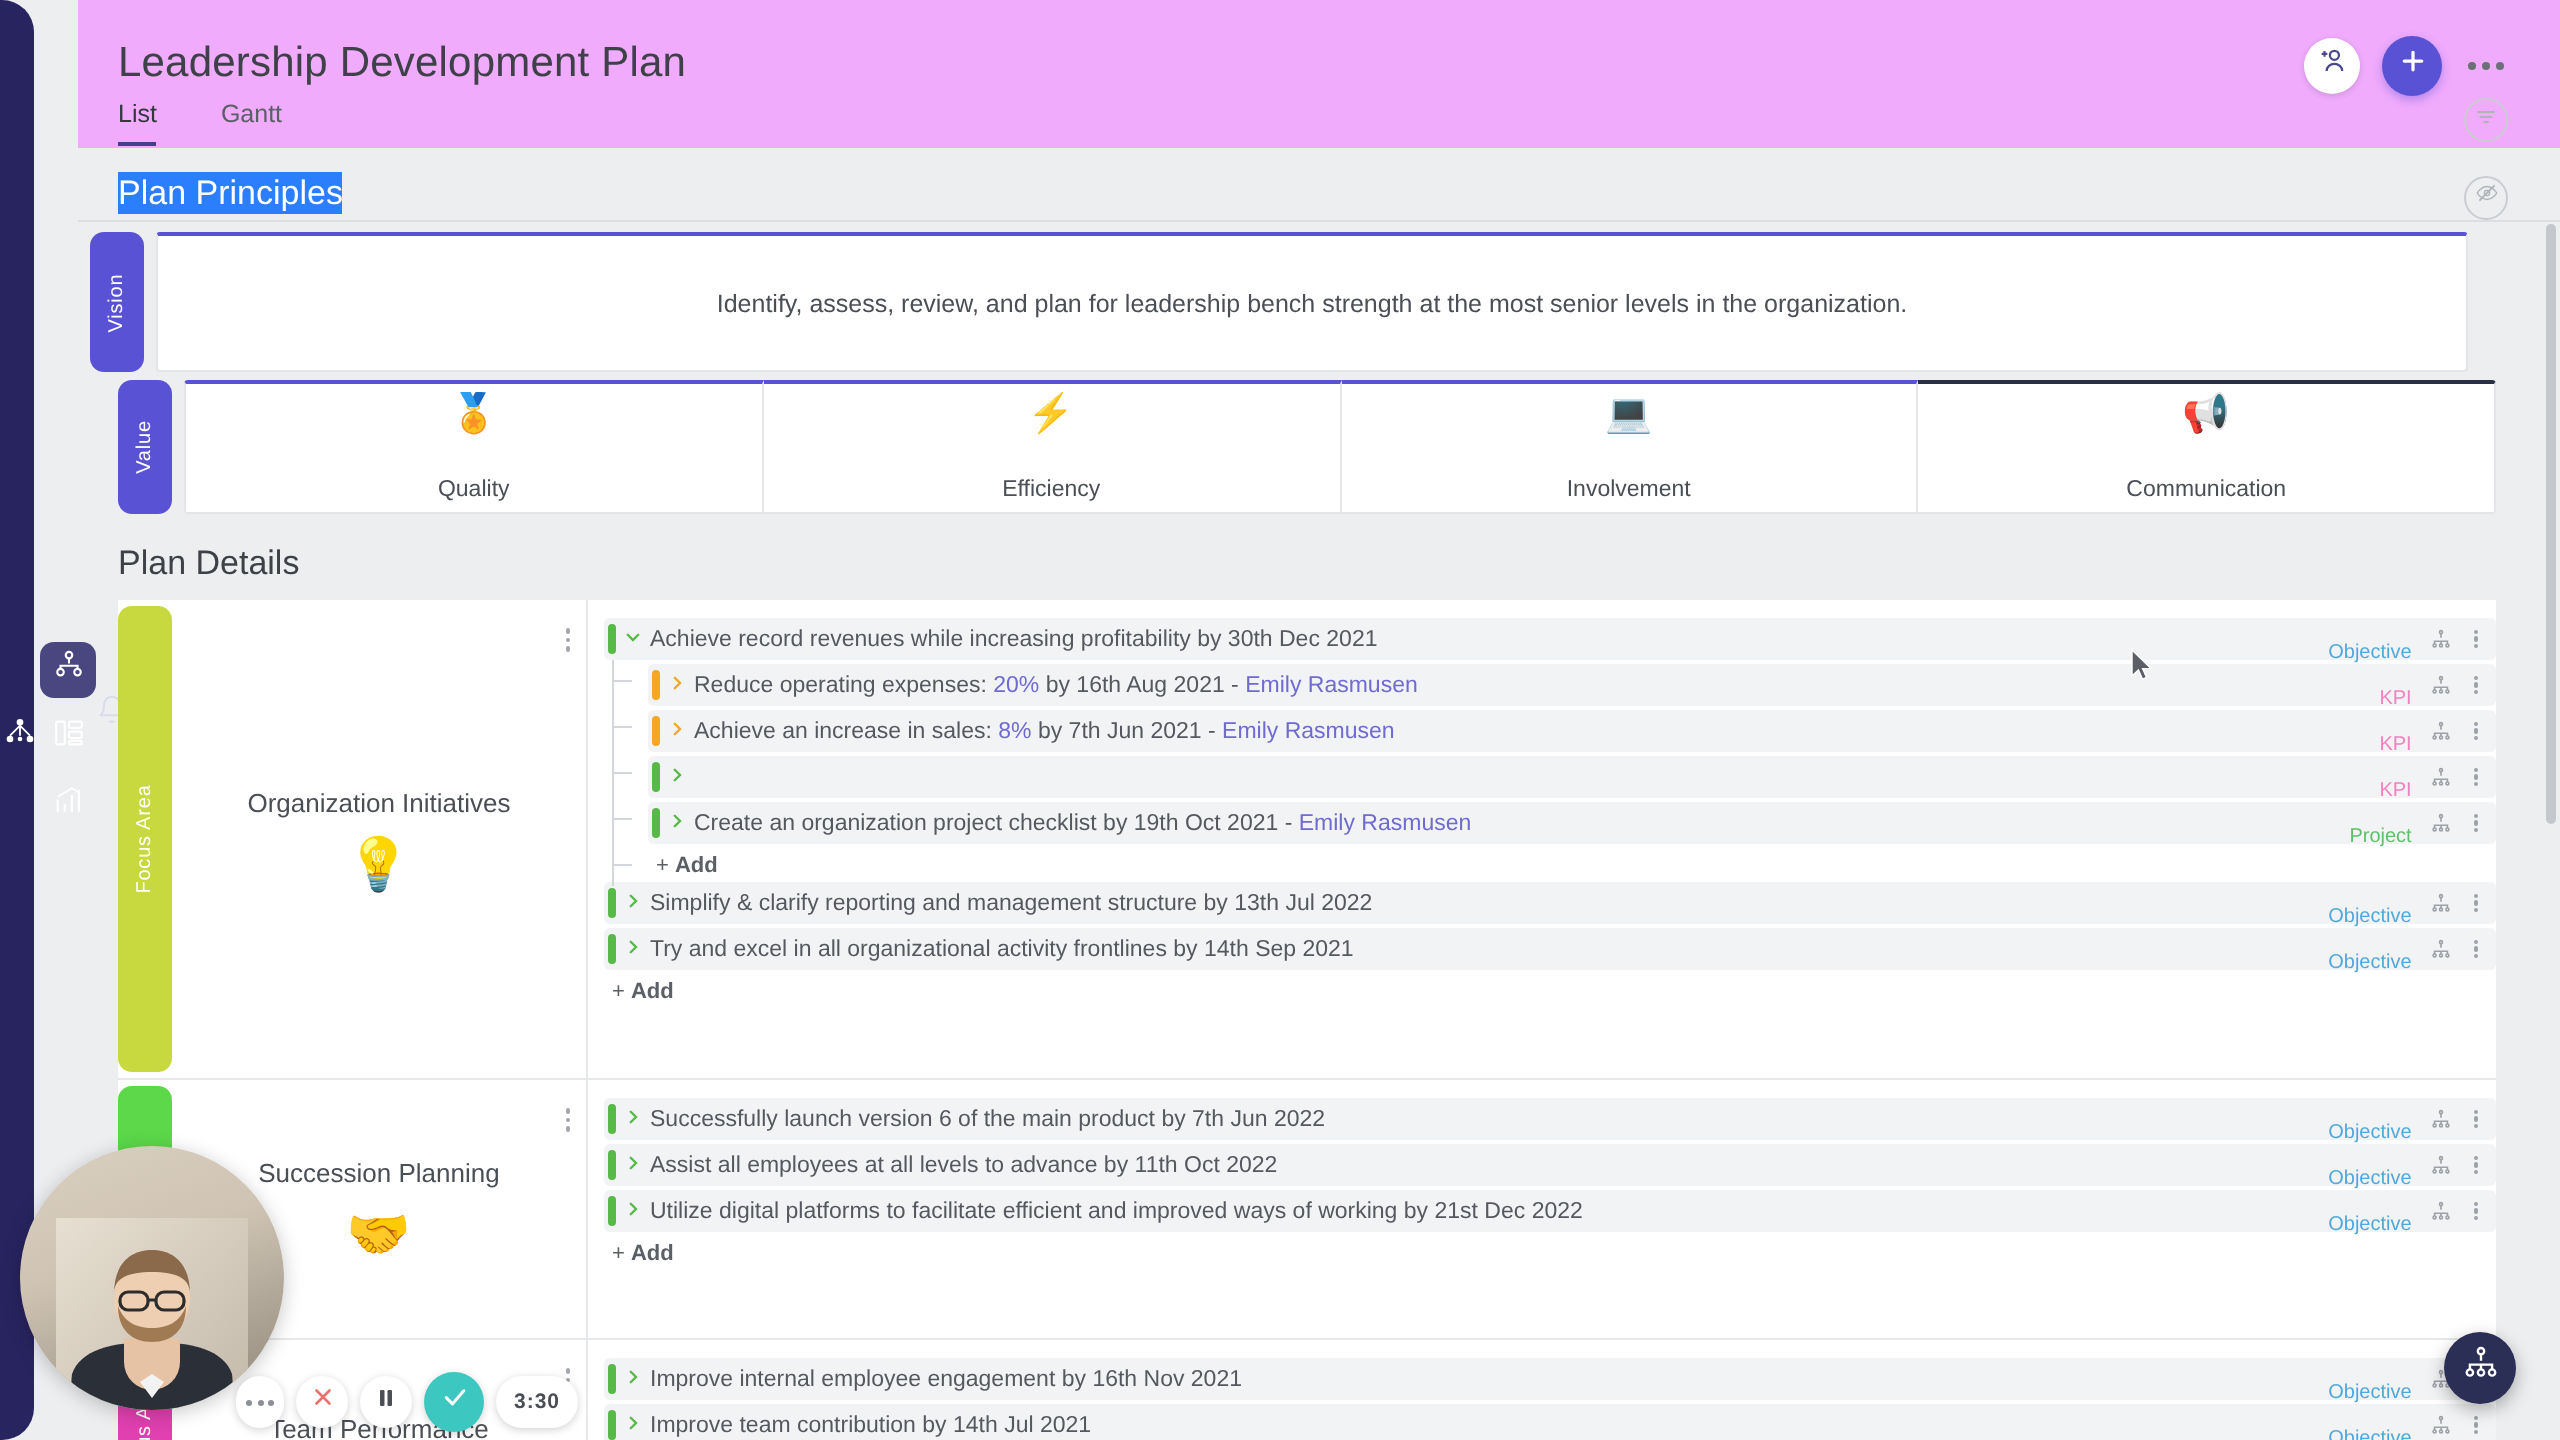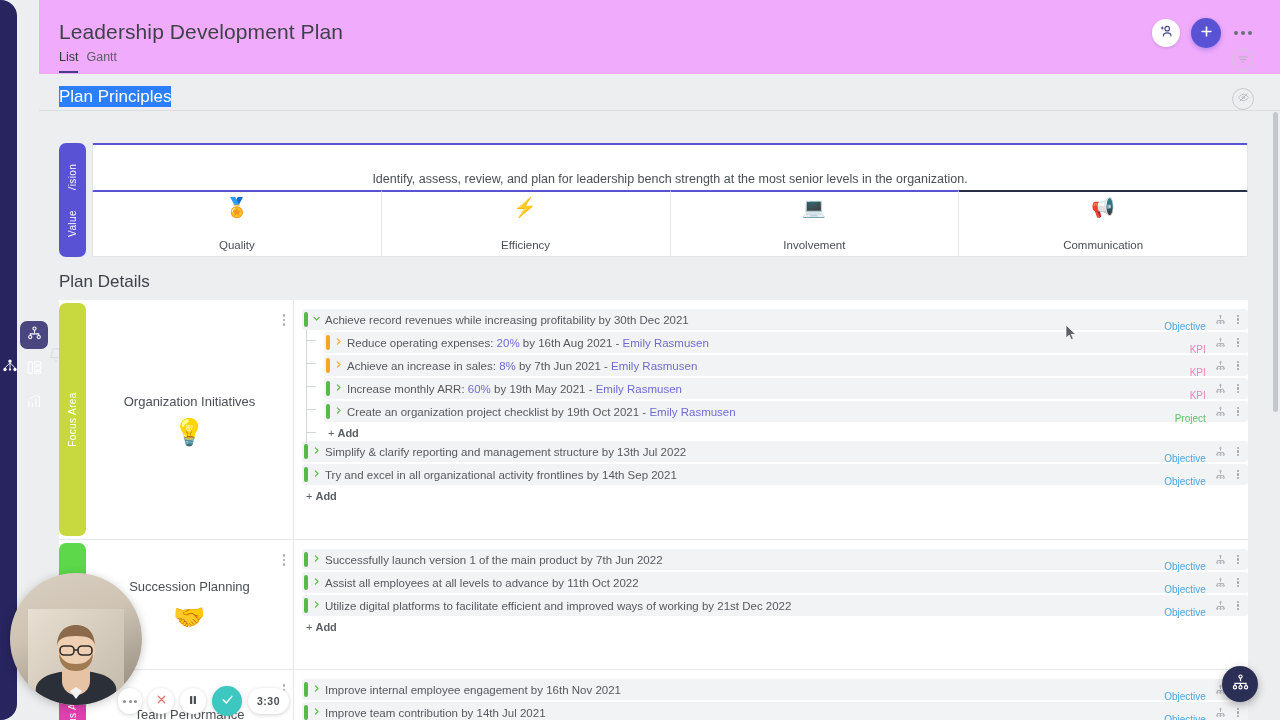--- a/index.html
+++ b/index.html
@@ -45,21 +45,21 @@
     letter-spacing: .3px;
   }
 
   
   #header { position: absolute; left: 39px; top: 0; right: 0; height: 74px; background: #f0abfc; }
   #page-title {
     position: absolute; left: 20px; top: 20px;
     font-size: 21px; color: #3e4248; font-weight: 400;
     letter-spacing: .1px;
   }
-  #tabs { position: absolute; left: 20px; top: 50px; display: flex; gap: 8px; }
+  #tabs { position: absolute; left: 20px; top: 50px; display: flex; gap: 32px; }
   #tabs .tab {
     font-size: 12.5px; color: #5b5f66; padding-bottom: 7px; cursor: pointer;
     border-bottom: 2.5px solid transparent;
   }
   #tabs .tab.active { border-bottom-color: #44408f; color: #34383e; }
 
   .hdr-icons { position: absolute; right: 26px; top: 18px; display: flex; align-items: center; gap: 11px; }
   .circ-btn {
     width: 28px; height: 28px; border-radius: 50%;
     display:flex; align-items:center; justify-content:center; cursor:pointer;
@@ -83,21 +83,21 @@
     position: absolute; left: 39px; top: 74px; right: 0; height: 37px;
     border-bottom: 1px solid #dcdee1;
   }
   #principles-title {
     position: absolute; left: 20px; top: 12px;
     font-size: 17px; color: #fff; background: #2b7fff;
     line-height: 1.25;
   }
 
   
-  #vision-row { position: absolute; left: 59px; top: 116px; width: 1189px; height: 70px; margin-top: 27px; }
+  #vision-row { position: absolute; left: 45px; top: 116px; width: 1189px; height: 70px; }
   .vtab {
     position: absolute; left: 0; top: 0; width: 27px; height: 100%;
     background: #5a52d5; border-radius: 7px;
     color: #fff; font-size: 10px;
     display: flex; align-items: center; justify-content: center;
   }
   .vtab span { transform: rotate(-90deg); white-space: nowrap; letter-spacing: .4px;}
   .vpanel {
     position: absolute; left: 33px; top: 0; right: 0; height: 100%;
     background: #fff; border: 1px solid #e3e5e8; border-top: 2px solid #5a52d5;
@@ -458,21 +458,20 @@
                 <i></i>
                 <i></i>
               </span>
             </div>
           </div>
           <div class="task-row sub">
             <span class="bar green"></span>
             <span class="caret"><svg width="9" height="9" viewBox="0 0 24 24" fill="none" stroke="#57b947" stroke-width="3.2" stroke-linecap="round">
                 <path d="M9 5l7 7-7 7"></path>
               </svg></span>
-            <span class="ttext"><span>Increase monthly ARR: </span><span class="accent">60%</span><span> by 19th May 2021 - </span><span class="owner">Emily Rasmusen</span></span>
             <div class="rtags">
               <span class="tag kpi">KPI</span>
               <span class="ric">
                 <svg width="11" height="11" viewBox="0 0 24 24" fill="none" stroke="#9ea2a8" stroke-width="1.8">
                   <circle cx="12" cy="4.5" r="1.6"></circle>
                   <circle cx="5" cy="19" r="1.6"></circle>
                   <circle cx="12" cy="19" r="1.6"></circle>
                   <circle cx="19" cy="19" r="1.6"></circle>
                   <path d="M12 6.1v4.4M5 17.4v-3h14v3M12 14.4v3"></path>
                 </svg>
@@ -578,21 +577,21 @@
           </span>
           <div class="fa-name">Succession Planning</div>
           <div class="fa-emoji">🤝</div>
         </div>
         <div class="fa-right">
           <div class="task-row">
             <span class="bar green"></span>
             <span class="caret"><svg width="9" height="9" viewBox="0 0 24 24" fill="none" stroke="#57b947" stroke-width="3.2" stroke-linecap="round">
                 <path d="M9 5l7 7-7 7"></path>
               </svg></span>
-            <span class="ttext"><span>Successfully launch version 1 of the main product</span><span> by 7th Jun 2022</span></span>
+            <span class="ttext"><span>Successfully launch version 6 of the main product</span><span> by 7th Jun 2022</span></span>
             <div class="rtags">
               <span class="tag objective">Objective</span>
               <span class="ric">
                 <svg width="11" height="11" viewBox="0 0 24 24" fill="none" stroke="#9ea2a8" stroke-width="1.8">
                   <circle cx="12" cy="4.5" r="1.6"></circle>
                   <circle cx="5" cy="19" r="1.6"></circle>
                   <circle cx="12" cy="19" r="1.6"></circle>
                   <circle cx="19" cy="19" r="1.6"></circle>
                   <path d="M12 6.1v4.4M5 17.4v-3h14v3M12 14.4v3"></path>
                 </svg>

